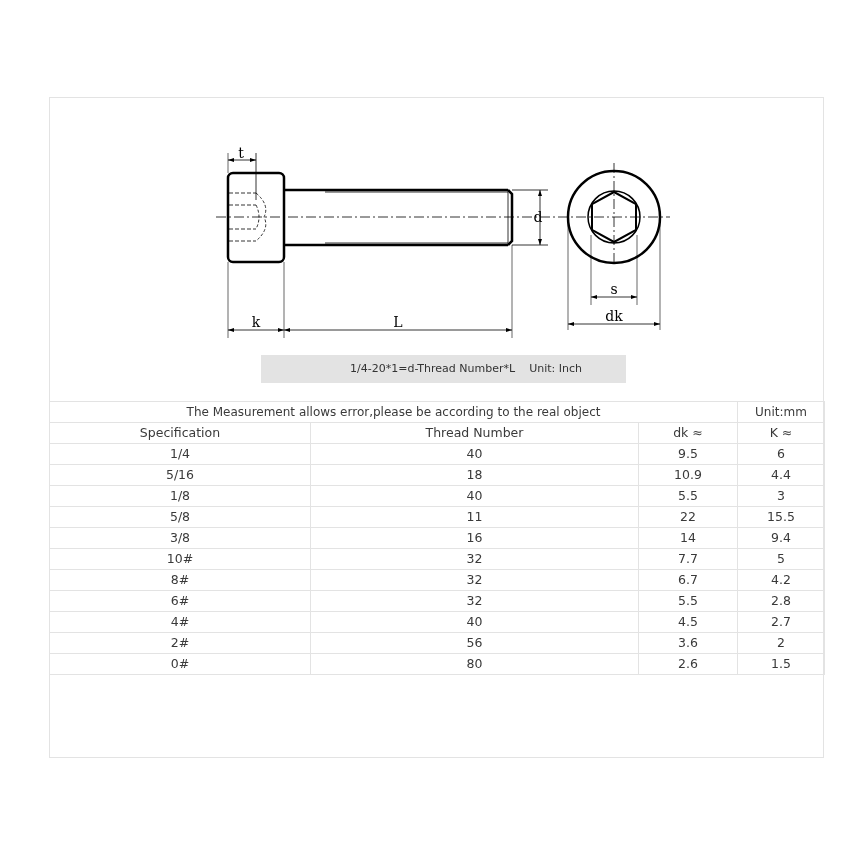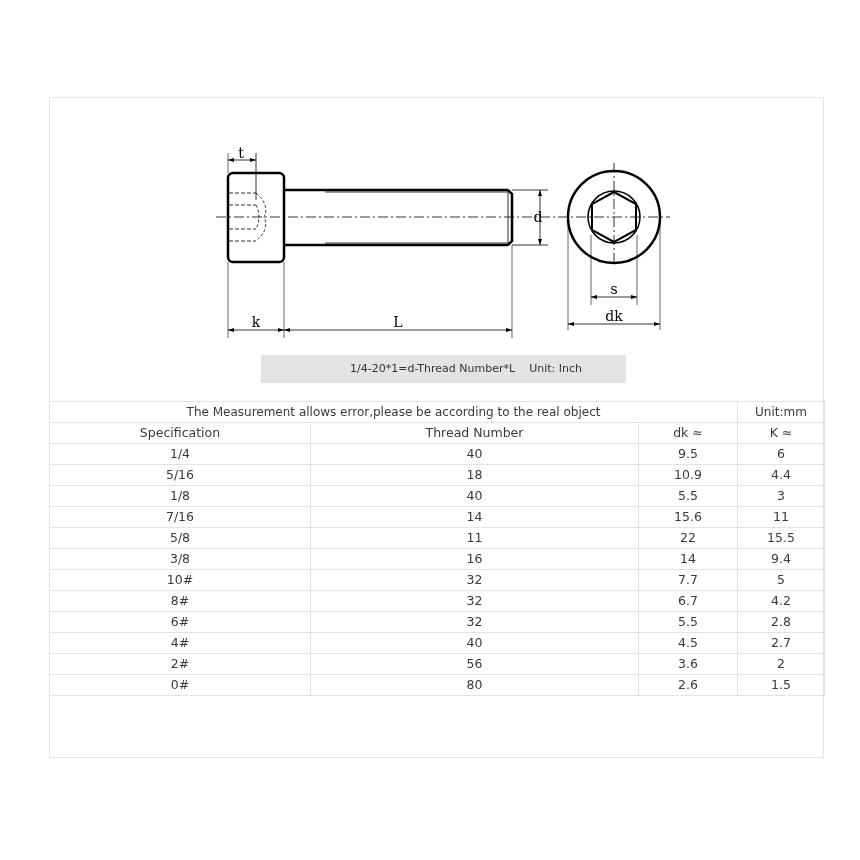--- a/index.html
+++ b/index.html
@@ -133,26 +133,20 @@
         <td>10.9</td>
         <td>4.4</td>
       </tr>
       <tr>
         <td>1/8</td>
         <td>40</td>
         <td>5.5</td>
         <td>3</td>
       </tr>
       <tr>
-        <td>7/16</td>
-        <td>14</td>
-        <td>15.6</td>
-        <td>11</td>
-      </tr>
-      <tr>
         <td>5/8</td>
         <td>11</td>
         <td>22</td>
         <td>15.5</td>
       </tr>
       <tr>
         <td>3/8</td>
         <td>16</td>
         <td>14</td>
         <td>9.4</td>

